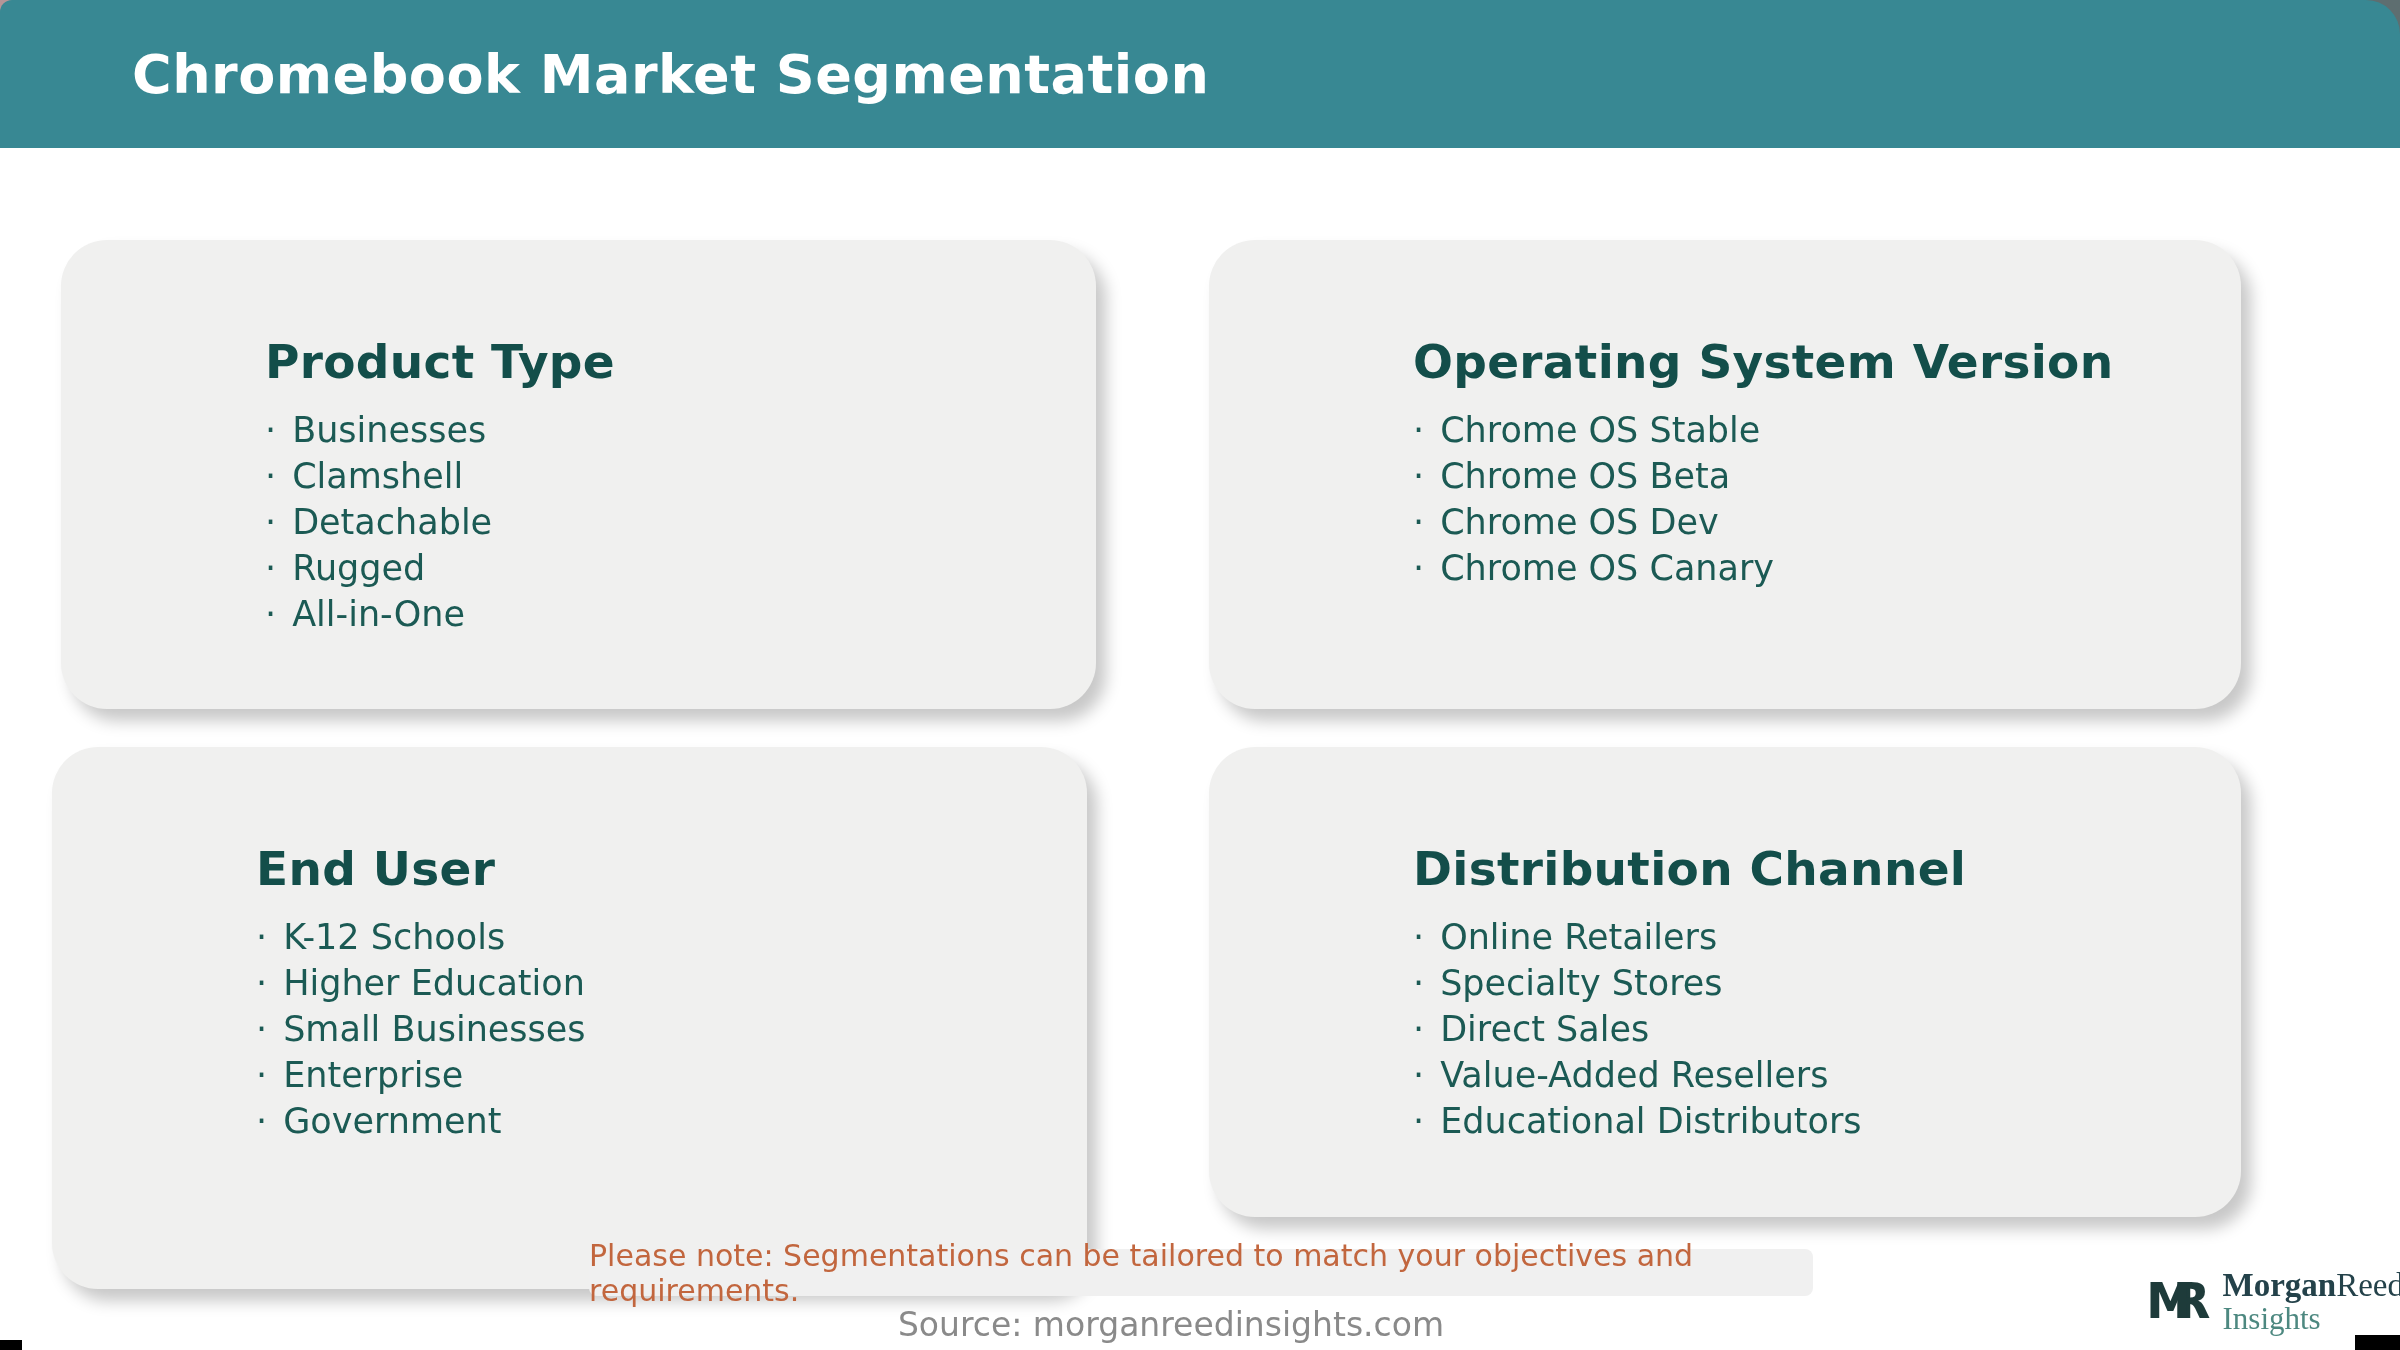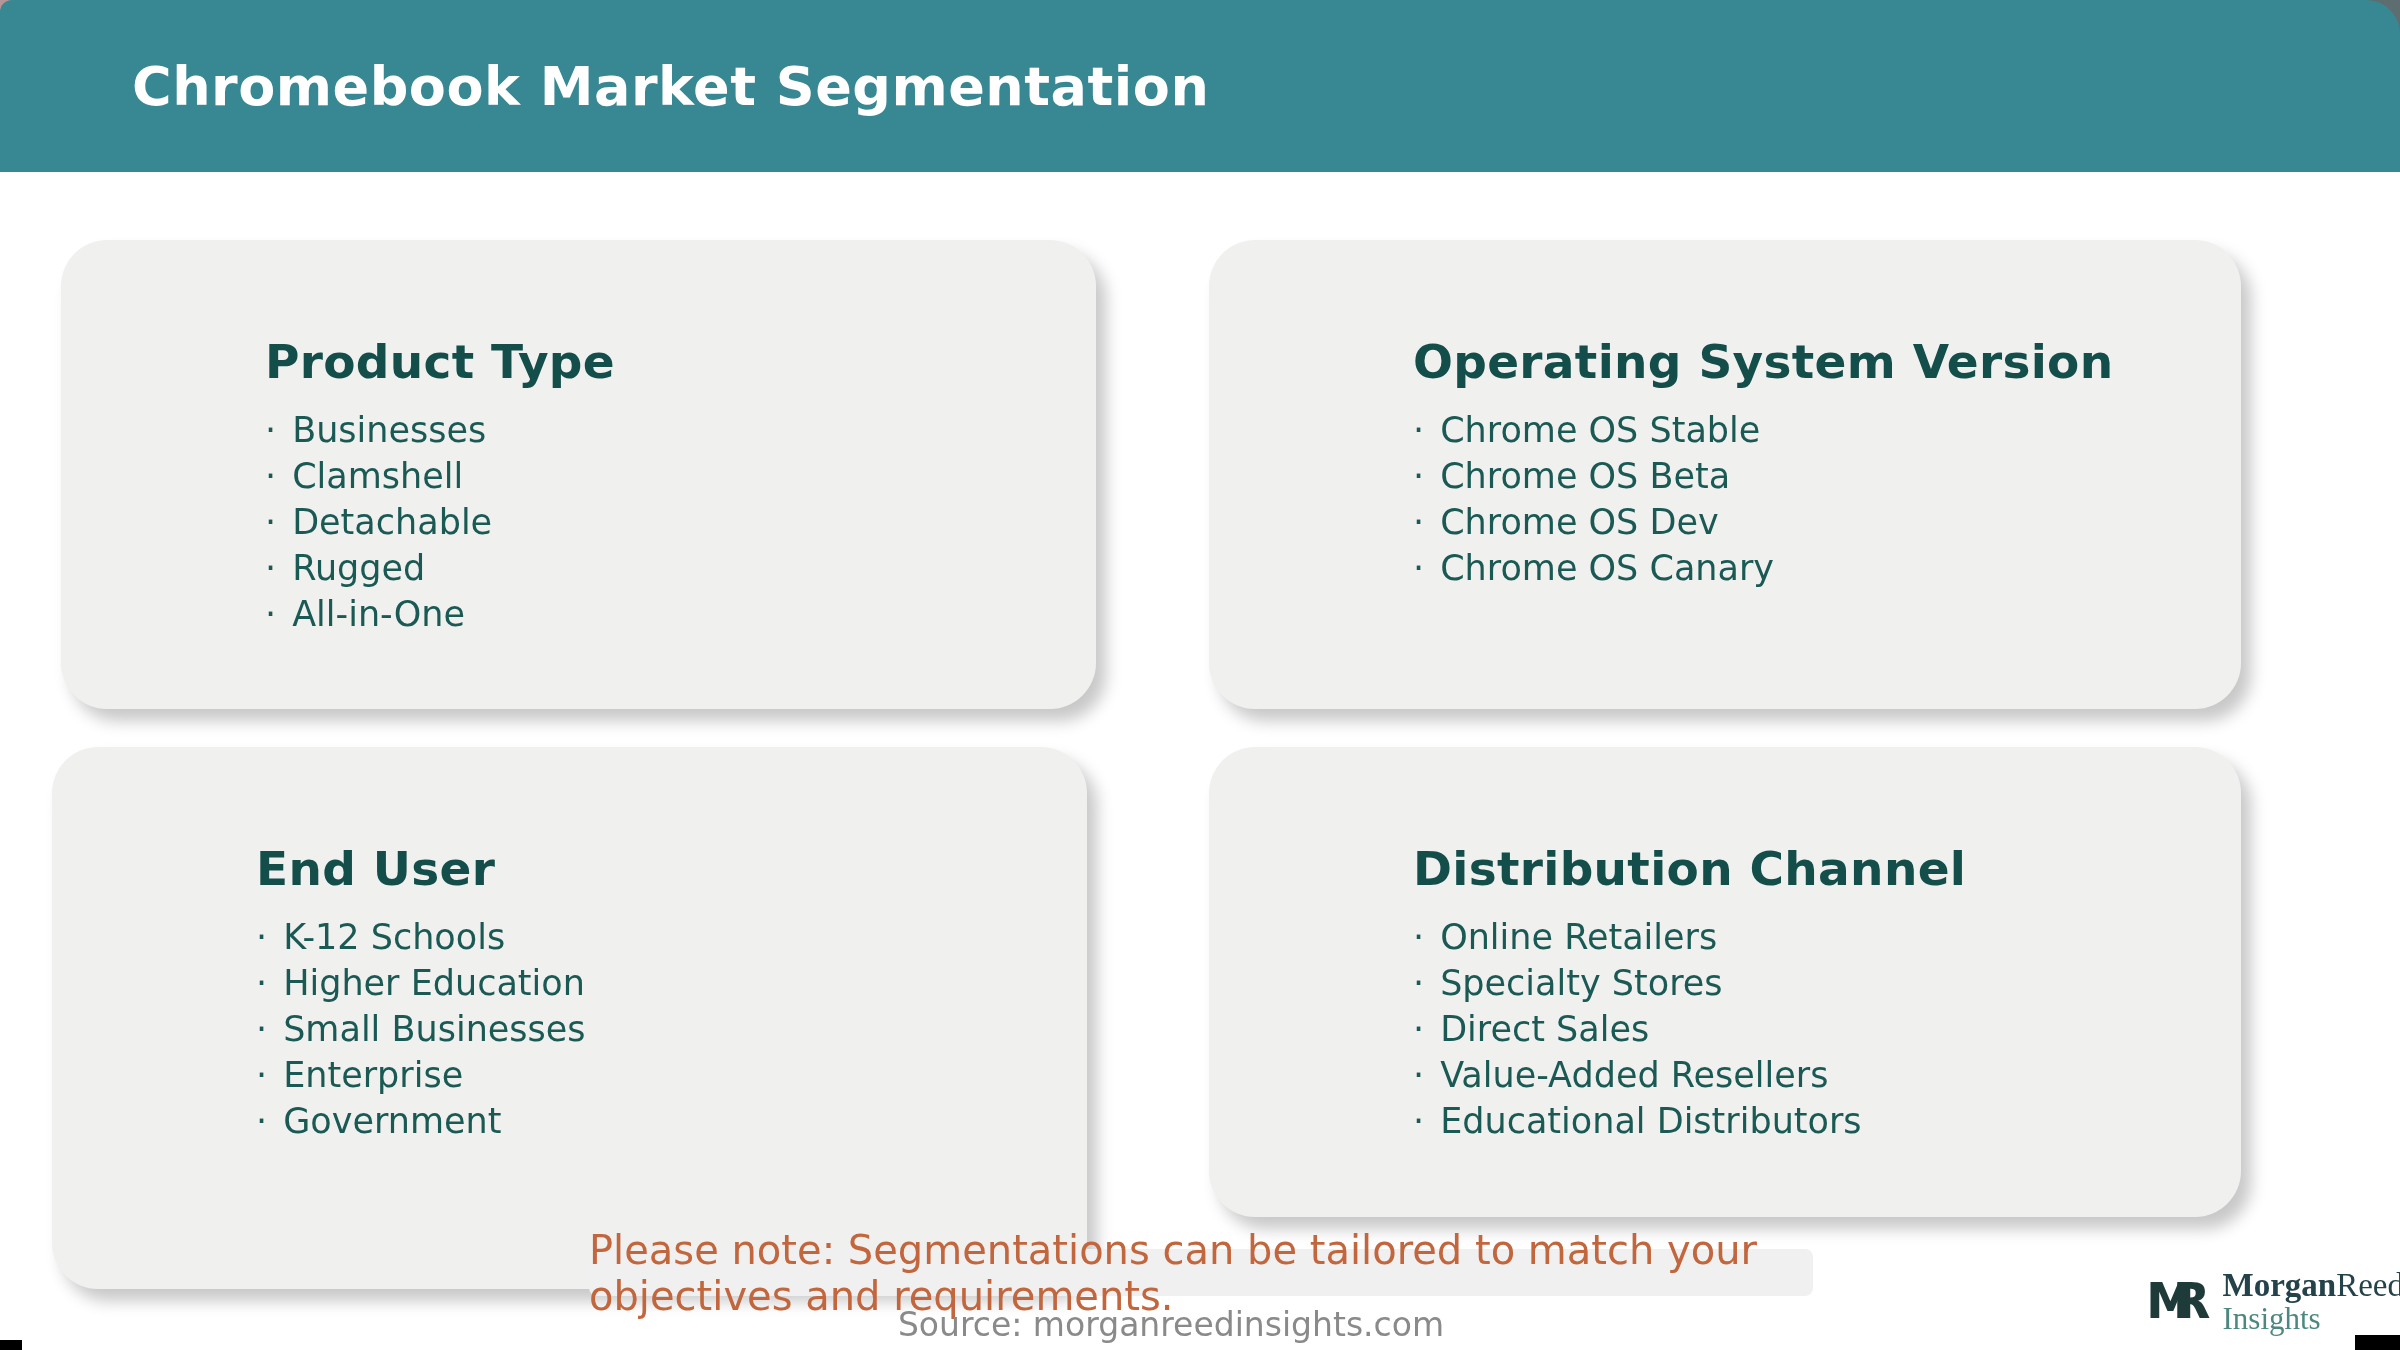--- a/index.html
+++ b/index.html
@@ -25,21 +25,21 @@
     width:2400px;height:1350px;
     background:var(--page-bg);
     font-family:"DejaVu Sans","Liberation Sans",sans-serif;
     position:relative;overflow:hidden;
   }
   
   .corner-backdrop-tr{position:absolute;top:0;right:0;width:72px;height:72px;background:var(--corner-tr);z-index:0;}
   .corner-backdrop-tl{position:absolute;top:0;left:0;width:30px;height:30px;background:var(--corner-tl);z-index:0;}
 
   .header{
-    position:absolute;top:0;left:0;width:2400px;height:172px;
+    position:absolute;top:0;left:0;width:2400px;height:148px;
     background:var(--header-bg);
     border-top-right-radius:34px;border-top-left-radius:12px;
     display:flex;align-items:center;
     padding-left:132px;z-index:1;
   }
   .header-title{
     color:var(--header-text);
     font-size:54px;font-weight:bold;letter-spacing:0.5px;
   }
 
@@ -65,21 +65,21 @@
     font-size:35px;line-height:46px;
     color:var(--body-color);
   }
   .card-list li::before{content:"·";margin-right:16px;}
 
   .note-bar{
     position:absolute;left:589px;top:1249px;width:1224px;height:47px;
     background:var(--note-bg);border-radius:8px;
     display:flex;align-items:center;justify-content:center;
   }
-  .note-text{color:var(--note-color);font-size:40px;}
+  .note-text{color:var(--note-color);font-size:30px;}
 
   .source{
     position:absolute;left:0;top:1305px;width:2302px;
     text-align:center;
     color:var(--source-color);font-size:33px;padding-left:40px;
   }
 
   .logo{
     position:absolute;left:2146px;top:1268px;
     display:flex;align-items:center;gap:12px;z-index:2;

